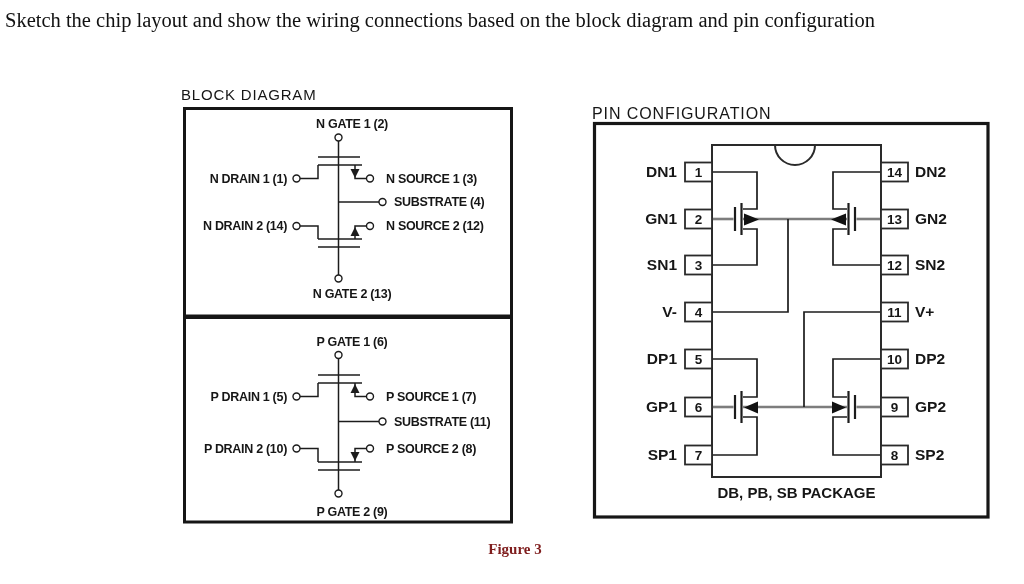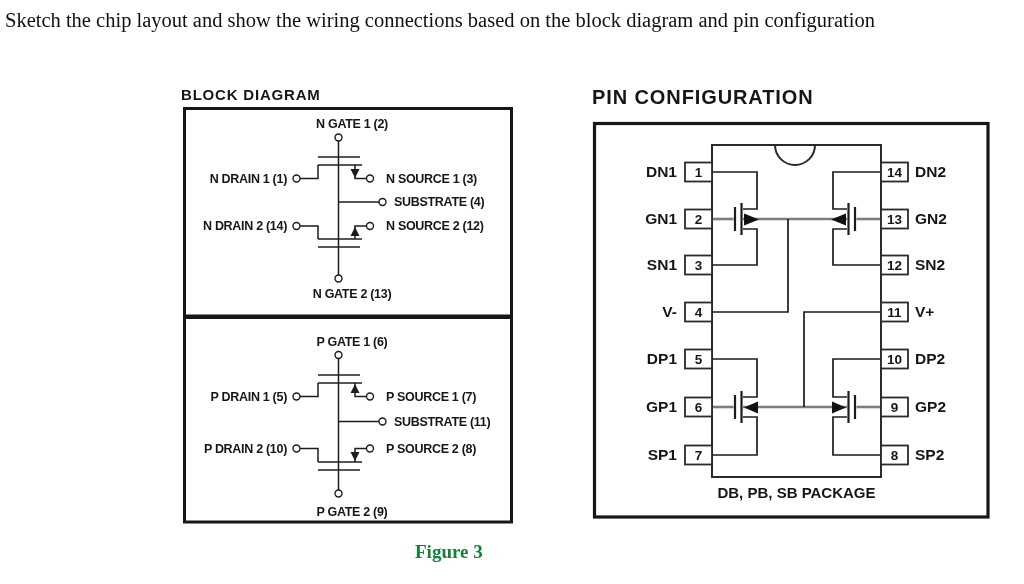--- a/index.html
+++ b/index.html
@@ -1,24 +1,24 @@
 <!DOCTYPE html>
 <html><head>
 <meta charset="utf-8">
 <style>
   html,body{margin:0;padding:0;background:#ffffff;}
   .page{position:relative;width:1024px;height:584px;background:#ffffff;overflow:hidden;
         font-family:"Liberation Sans",sans-serif;color:#1c1c1c;}
   .instruction{position:absolute;left:5px;top:6px;width:990px;
         font-family:"Liberation Serif",serif;font-size:20.5px;line-height:29px;color:#111;}
-  .fig-title{position:absolute;font-weight:bold;color:#161616;}
+  .fig-title{position:absolute;font-weight:normal;color:#161616;}
   .bd-title{left:181px;top:86px;font-size:15px;letter-spacing:0.8px;}
-  .pc-title{left:592px;top:86px;font-size:20px;letter-spacing:0.9px;}
-  .fig-caption{position:absolute;left:415px;top:541px;width:200px;text-align:left;
-        font-family:"Liberation Serif",serif;font-weight:bold;font-size:19px;color:#15803d;}
+  .pc-title{left:592px;top:105px;font-size:16px;letter-spacing:0.9px;}
+  .fig-caption{position:absolute;left:415px;top:541px;width:200px;text-align:center;
+        font-family:"Liberation Serif",serif;font-weight:bold;font-size:15px;color:#7f1d1d;}
   svg{position:absolute;overflow:visible;}
   .bd-svg{left:183px;top:107px;}
   .pc-svg{left:593px;top:122px;}
   .lbl{font-family:"Liberation Sans",sans-serif;font-weight:bold;font-size:12.5px;
         letter-spacing:-0.3px;fill:#161616;}
   .pinlbl{font-family:"Liberation Sans",sans-serif;font-weight:bold;font-size:15.5px;fill:#161616;}
   .pinnum{font-family:"Liberation Sans",sans-serif;font-weight:bold;font-size:13.5px;fill:#161616;}
   .pkg{font-family:"Liberation Sans",sans-serif;font-weight:bold;font-size:15px;fill:#161616;}
 </style>
 </head>

